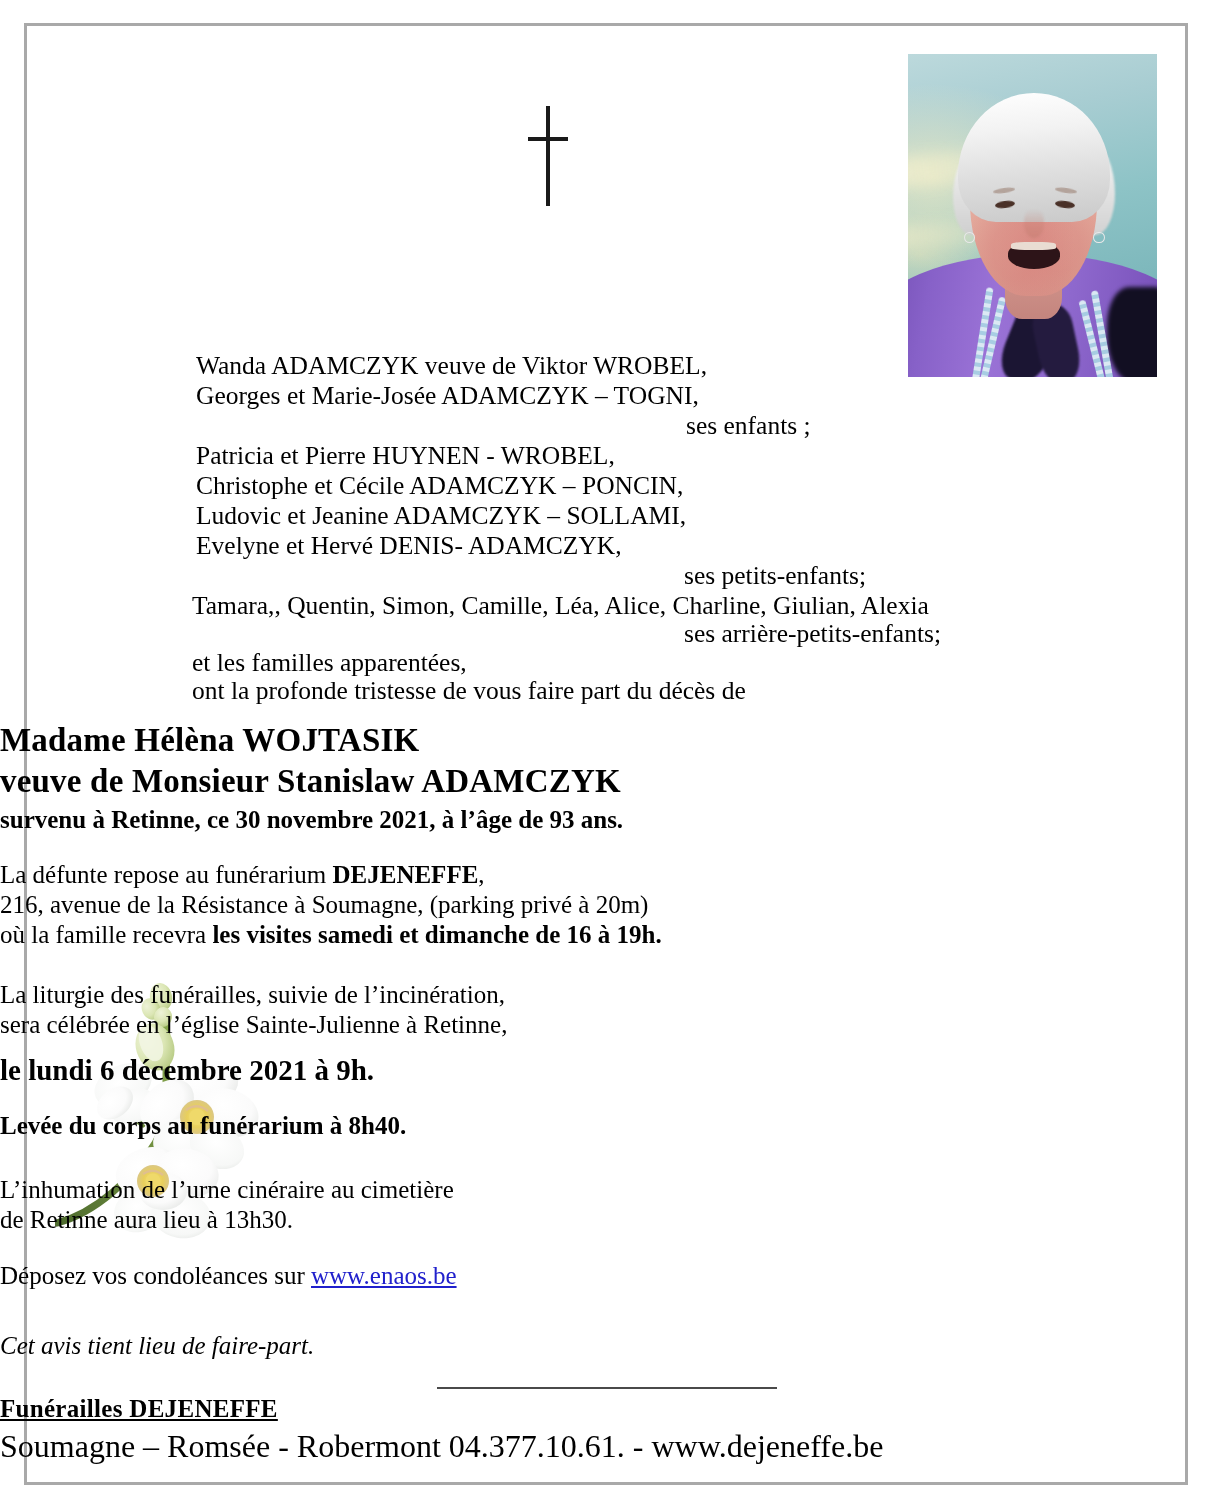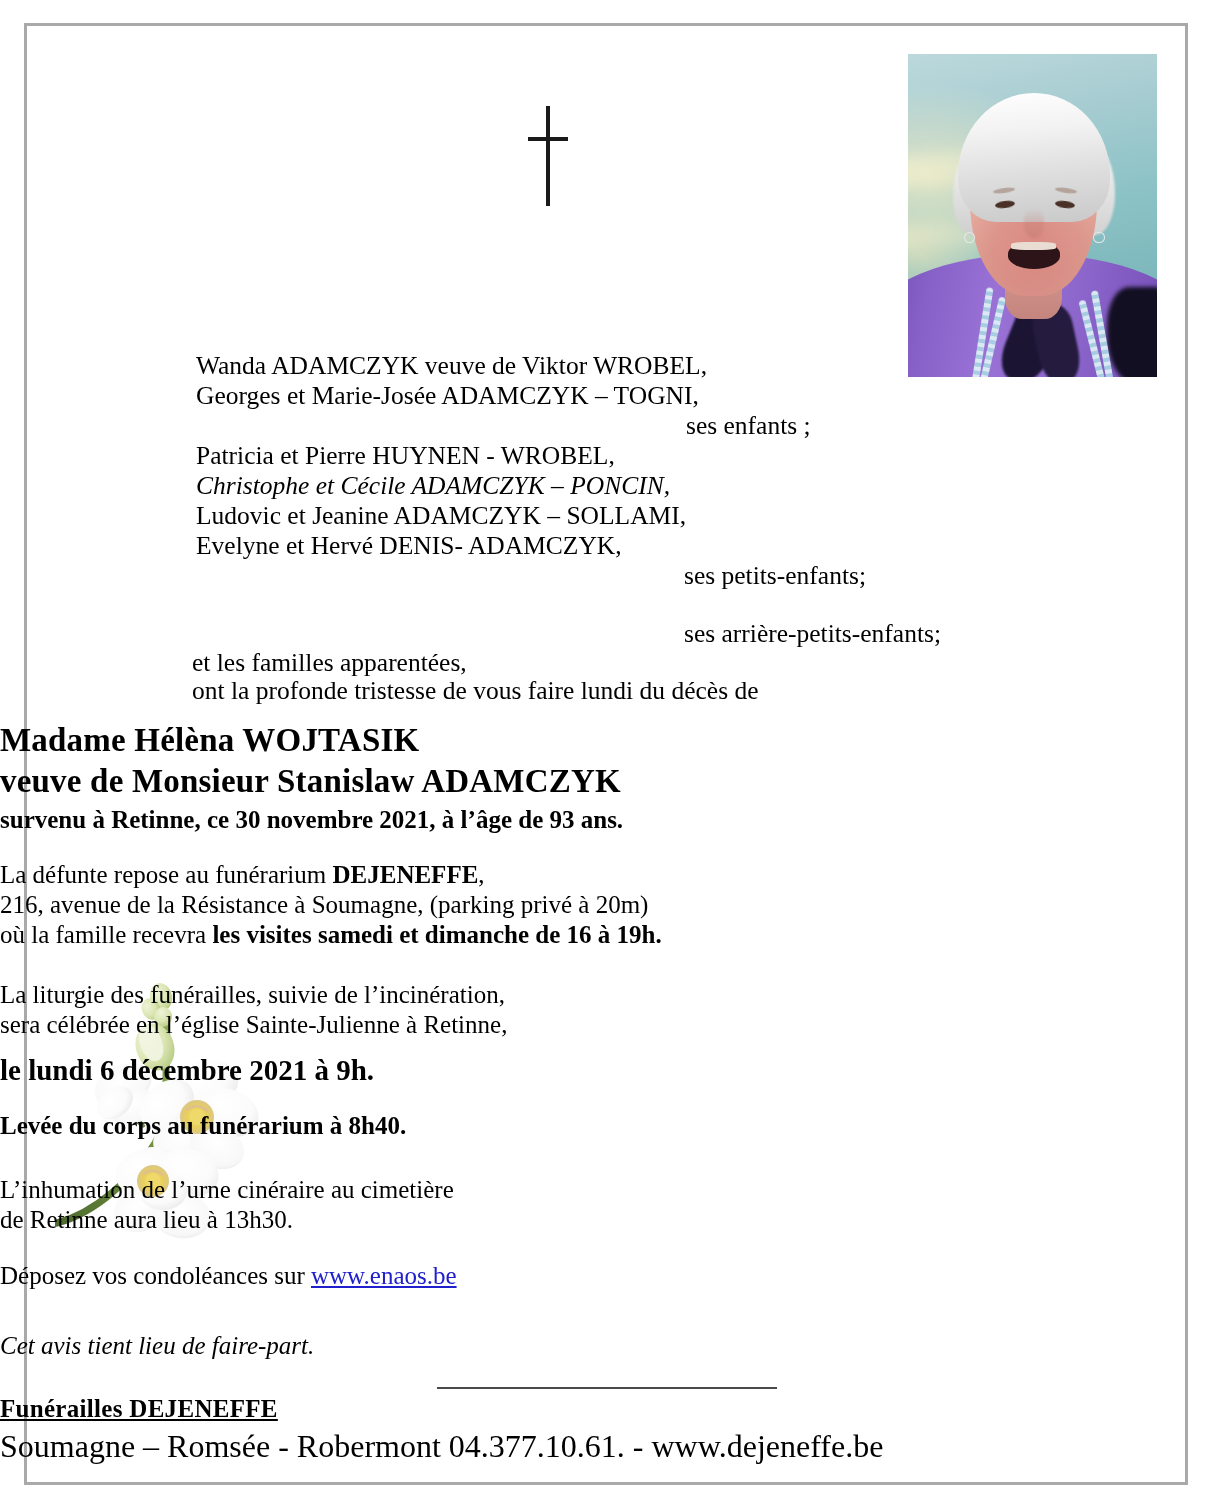--- a/index.html
+++ b/index.html
@@ -322,29 +322,30 @@
     <circle cx="98" cy="216" r="16" fill="url(#cen)"></circle>
     <circle cx="98" cy="216" r="7.5" fill="#efd96a"></circle>
     <path d="M88 209 q10 -7 20 1" stroke="#e0bf8e" stroke-width="2.4" fill="none"></path>
   </svg>
 
   <div class="famline" style="top:351px;">Wanda ADAMCZYK veuve de Viktor WROBEL,</div>
   <div class="famline" style="top:381px;">Georges et Marie-Josée ADAMCZYK – TOGNI,</div>
   <div class="relline" style="left:686px; top:411px;">ses enfants ;</div>
 
   <div class="famline" style="top:441px;">Patricia et Pierre HUYNEN - WROBEL,</div>
-  <div class="famline" style="top:471px;font-style:italic;">Christophe et Cécile ADAMCZYK – PONCIN,</div>
+  <div class="famline" style="top:471px;">Christophe et Cécile ADAMCZYK – PONCIN,</div>
   <div class="famline" style="top:531px;">Evelyne et Hervé DENIS- ADAMCZYK,</div>
   <div class="famline" style="top:501px;">Ludovic et Jeanine ADAMCZYK – SOLLAMI,</div>
 
   <div class="relline" style="left:684px; top:561px;">ses petits-enfants;</div>
+  <div class="famline" style="left:192px; top:591px;">Tamara,, Quentin, Simon, Camille, Léa, Alice, Charline, Giulian, Alexia</div>
   <div class="relline" style="left:684px; top:619px;">ses arrière-petits-enfants;</div>
 
   <div class="famline" style="left:192px; top:648px;">et les familles apparentées,</div>
-  <div class="famline" style="left:192px; top:676px;">ont la profonde tristesse de vous faire lundi du décès de</div>
+  <div class="famline" style="left:192px; top:676px;">ont la profonde tristesse de vous faire part du décès de</div>
 
   <div class="ctr name1" style="top:722px;">Madame Hélèna WOJTASIK</div>
   <div class="ctr name2" style="top:763px;">veuve de Monsieur Stanislaw ADAMCZYK</div>
   <div class="ctr name3" style="top:806px;">survenu à Retinne, ce 30 novembre 2021, à l’âge de 93 ans.</div>
 
   <div class="ctr body" style="top:860px;"><span>La défunte repose au funérarium </span><b>DEJENEFFE</b><span>,</span></div>
   <div class="ctr body" style="top:890px;">216, avenue de la Résistance à Soumagne, (parking privé à 20m)</div>
   <div class="ctr body" style="top:920px;"><span>où la famille recevra </span><b>les visites samedi et dimanche de 16 à 19h.</b></div>
 
   <div class="ctr body" style="top:1010px;">sera célébrée en l’église Sainte-Julienne à Retinne,</div>

